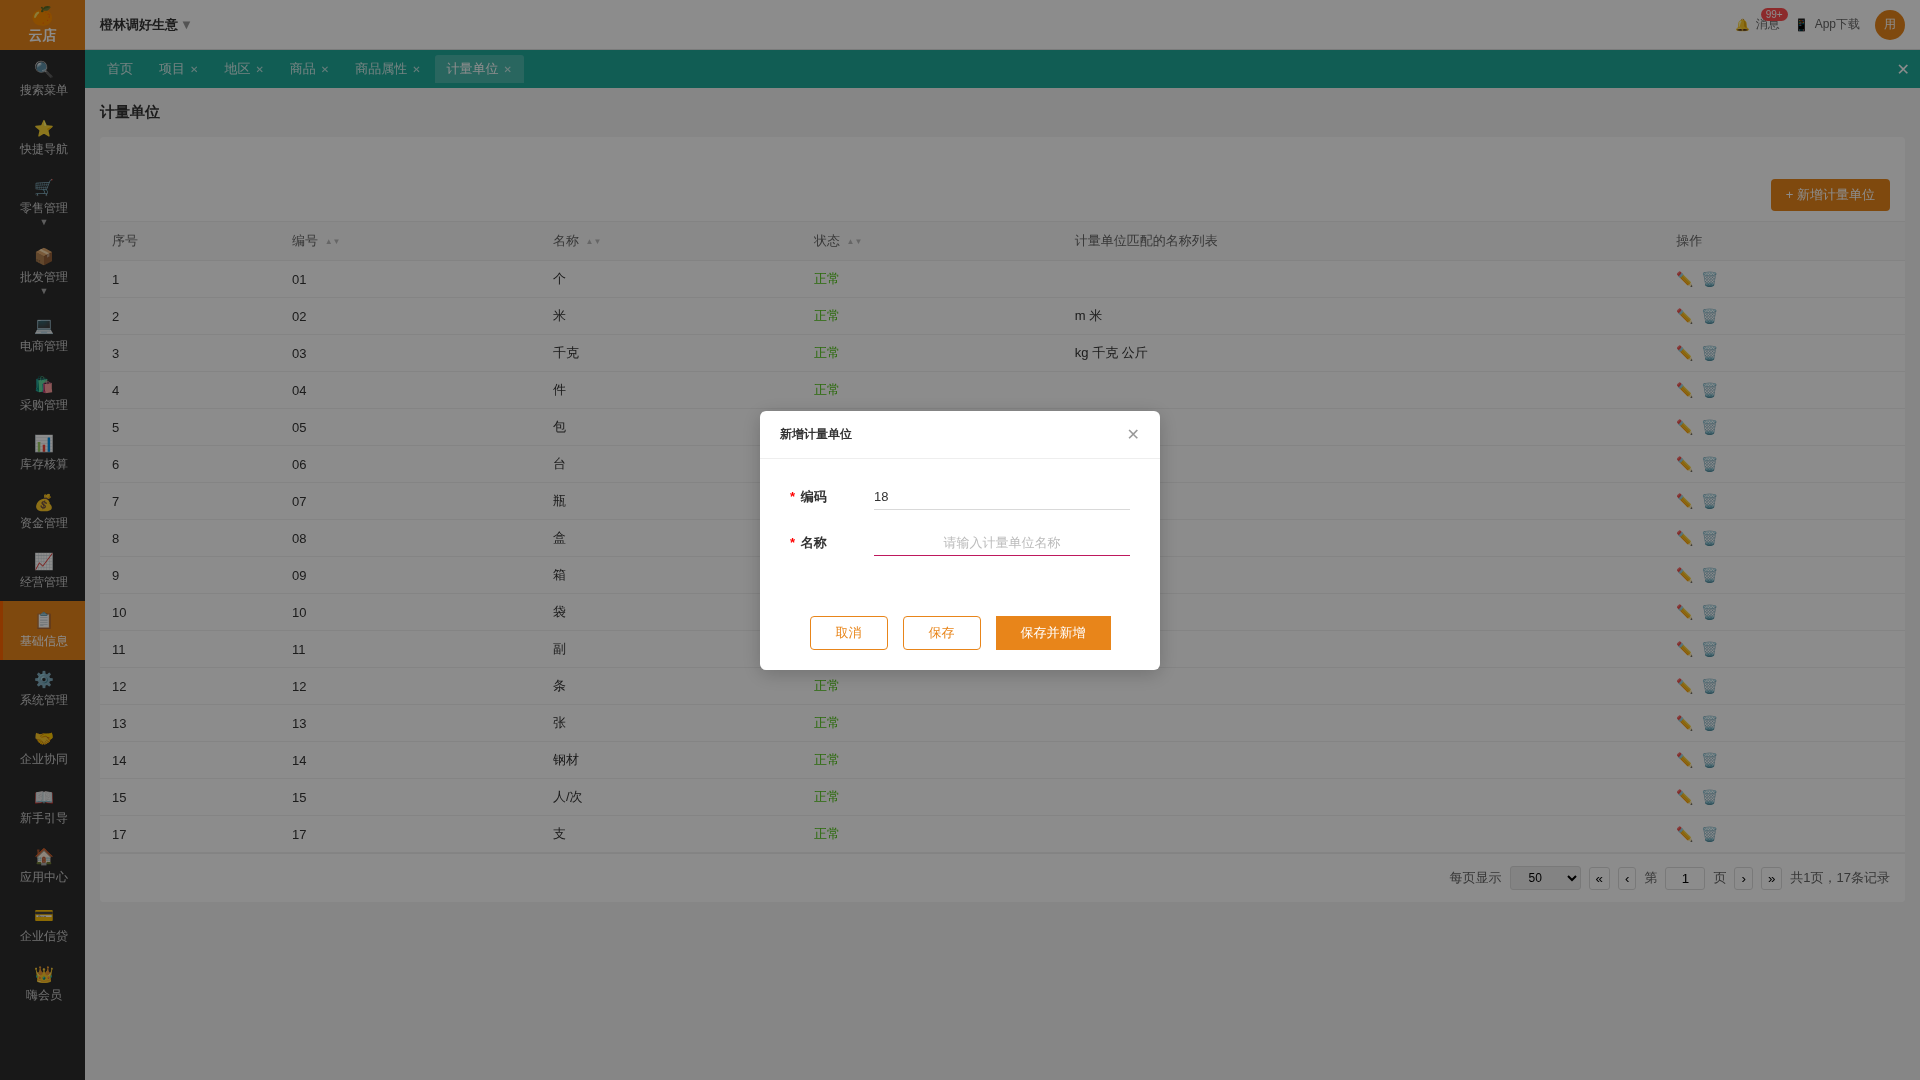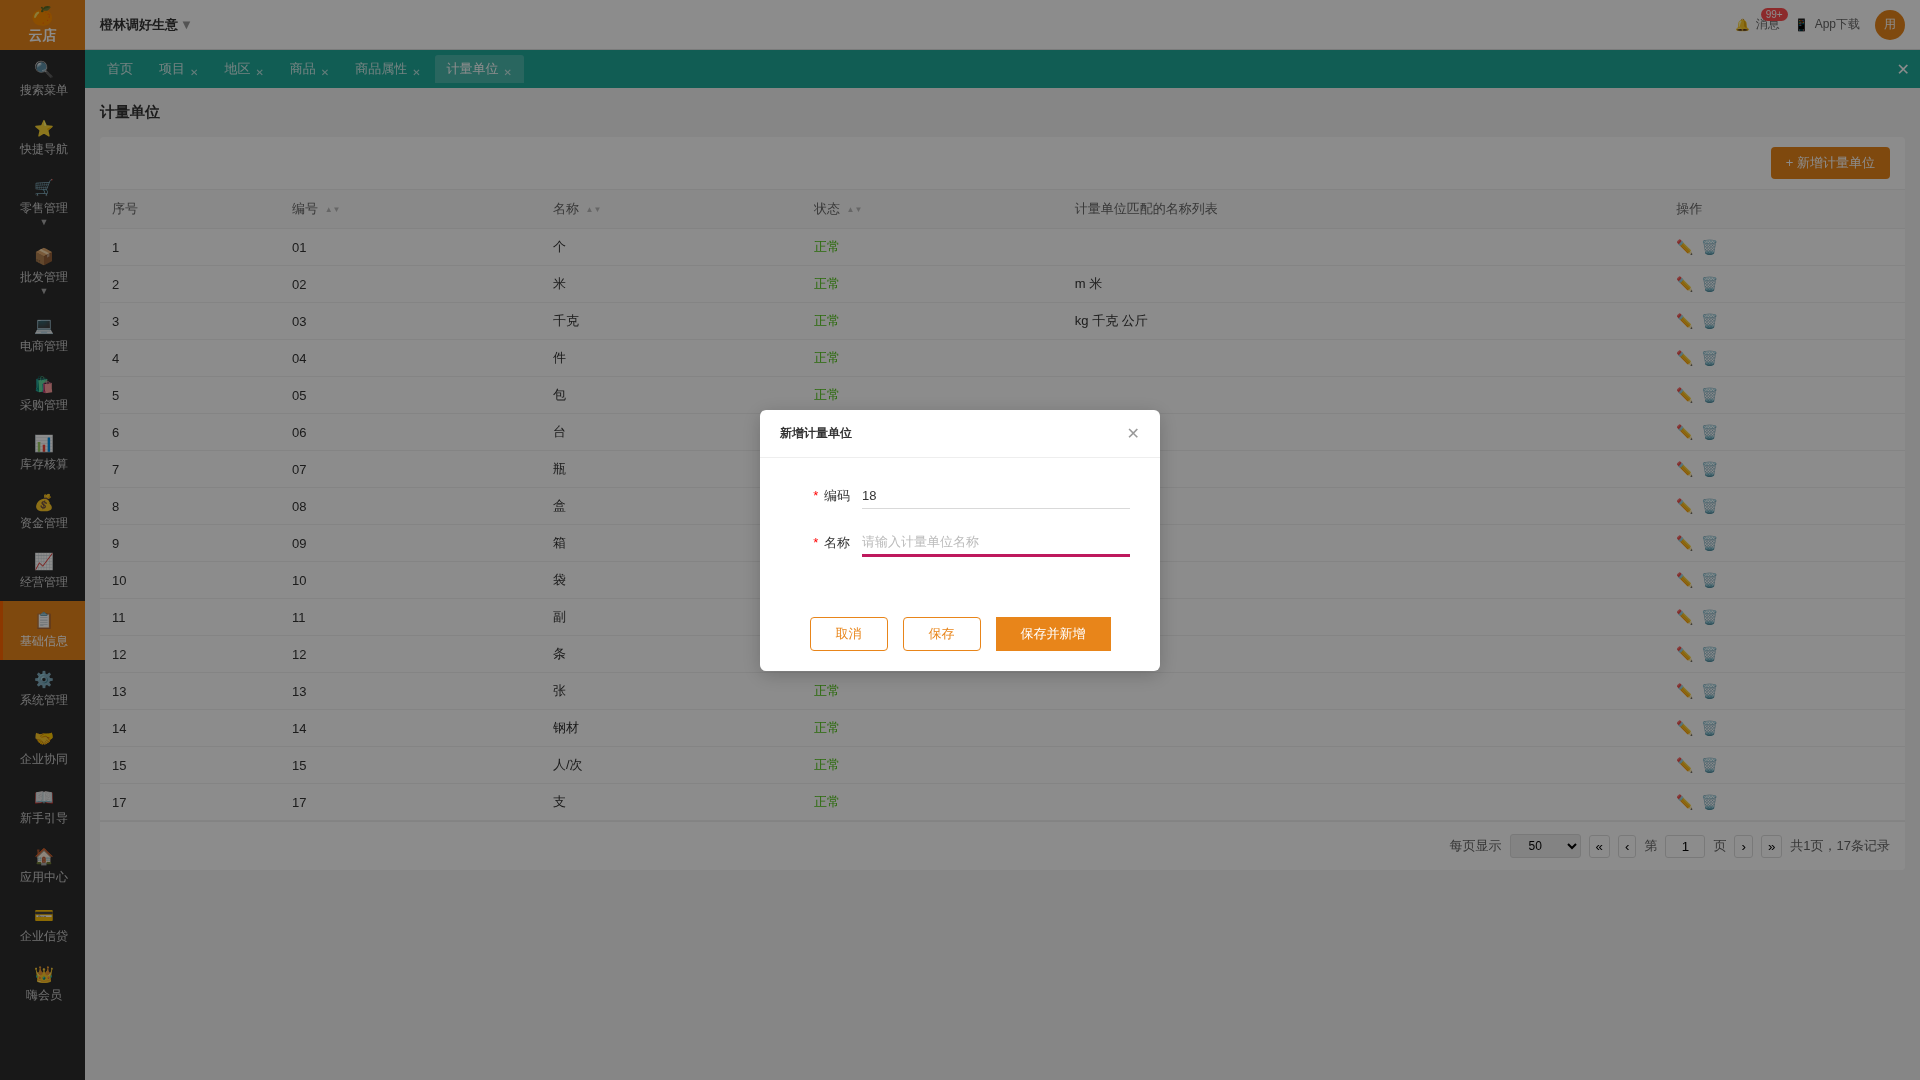--- a/index.html
+++ b/index.html
@@ -21,33 +21,33 @@
     
     .top-header { height: 50px; background: #fff; display: flex; align-items: center; justify-content: space-between; padding: 0 15px; border-bottom: 1px solid #e0e0e0; flex-shrink: 0; }
     .top-header-left { display: flex; align-items: center; gap: 2px; }
     .top-header-right { display: flex; align-items: center; gap: 15px; }
     .header-btn { display: flex; align-items: center; gap: 5px; cursor: pointer; color: #666; font-size: 12px; position: relative; }
     .badge { background: #ff4d4f; color: white; border-radius: 10px; padding: 1px 5px; font-size: 10px; position: absolute; top: -8px; right: -8px; }
     .avatar { width: 30px; height: 30px; background: #e8851a; border-radius: 50%; display: flex; align-items: center; justify-content: center; color: white; font-size: 12px; }
 
     
     .tab-bar { height: 38px; background: #20a99a; display: flex; align-items: center; padding: 0 10px; gap: 2px; flex-shrink: 0; }
-    .tab { display: flex; align-items: flex-end; gap: 5px; padding: 5px 12px; border-radius: 3px 3px 0 0; cursor: pointer; font-size: 13px; color: rgba(255,255,255,0.8); background: transparent; }
+    .tab { display: flex; align-items: center; gap: 5px; padding: 5px 12px; border-radius: 3px 3px 0 0; cursor: pointer; font-size: 13px; color: rgba(255,255,255,0.8); background: transparent; }
     .tab.active { background: rgba(255,255,255,0.2); color: white; }
     .tab-close { font-size: 10px; cursor: pointer; color: rgba(255,255,255,0.7); }
     .tab-close-global { margin-left: auto; color: white; cursor: pointer; font-size: 16px; }
 
     
     .content-area { flex: 1; padding: 15px; overflow: auto; background: #f5f5f5; position: relative; }
     .page-title { font-size: 15px; font-weight: bold; color: #333; margin-bottom: 15px; }
 
     
     .table-container { background: white; border-radius: 4px; overflow: hidden; }
     .table-toolbar { display: flex; justify-content: flex-end; padding: 10px 15px; border-bottom: 1px solid #eee; }
-    .btn-add { background: #e8851a; color: white; border: none; padding: 7px 15px; border-radius: 4px; cursor: pointer; font-size: 13px; }
+    .btn-add { background: #e8851a; color: white; border: none; padding: 7px 15px; border-radius: 4px; cursor: pointer; font-size: 13px; margin-top: 32px; }
 
     table { width: 100%; border-collapse: collapse; }
     thead tr { background: #fafafa; }
     th { padding: 10px 12px; text-align: left; color: #666; font-weight: normal; border-bottom: 1px solid #eee; white-space: nowrap; font-size: 13px; }
     td { padding: 9px 12px; border-bottom: 1px solid #f0f0f0; color: #333; font-size: 13px; }
     .status-normal { color: #52c41a; }
     .action-icons { display: flex; gap: 8px; }
     .action-icon { cursor: pointer; color: #999; font-size: 14px; }
 
     
@@ -57,24 +57,24 @@
     .page-input { width: 40px; border: 1px solid #ddd; border-radius: 3px; padding: 3px 6px; text-align: center; }
 
     
     .overlay { position: fixed; top: 0; left: 0; width: 100%; height: 100%; background: rgba(0,0,0,0.45); z-index: 1000; display: flex; align-items: center; justify-content: center; }
     .dialog { background: white; border-radius: 6px; width: 400px; box-shadow: 0 4px 20px rgba(0,0,0,0.2); }
     .dialog-header { display: flex; align-items: center; justify-content: space-between; padding: 14px 20px; border-bottom: 1px solid #eee; }
     .dialog-title { font-size: 12px; font-weight: bold; color: #333; }
     .dialog-close { cursor: pointer; color: #999; font-size: 16px; }
     .dialog-body { padding: 25px 30px; }
     .form-row { display: flex; align-items: center; margin-bottom: 20px; }
-    .form-label { width: 60px; text-align: right; color: #333; font-size: 13px; margin-right: 12px; }
+    .form-label { width: 60px; color: #333; font-size: 13px; margin-right: 24px; font-weight: bold; }
     .form-label .required { color: red; margin-right: 2px; }
     .form-input { flex: 1; border: none; border-bottom: 1px solid #d9d9d9; padding: 5px 0; font-size: 13px; outline: none; color: #333; }
-    .form-input.active-border { border-bottom: 3px solid #be185d; }
+    .form-input.active-border { border-bottom: 1px solid #be185d; text-align: center; }
     .form-input::placeholder { color: #bbb; }
     .dialog-footer { display: flex; justify-content: center; gap: 15px; padding: 15px 20px 20px; }
     .btn-cancel { border: 1px solid #e8851a; color: #e8851a; background: white; padding: 7px 25px; border-radius: 4px; cursor: pointer; font-size: 13px; }
     .btn-save { background: white; border: 1px solid #e8851a; color: #e8851a; padding: 7px 25px; border-radius: 4px; cursor: pointer; font-size: 13px; }
     .btn-save-new { background: #e8851a; color: white; border: none; padding: 7px 25px; border-radius: 0; cursor: pointer; font-size: 13px; }
 
     th .sort-icons { display: inline-flex; flex-direction: column; margin-left: 3px; font-size: 8px; color: #bbb; vertical-align: middle; line-height: 1; }
   </style>
 </head>
 <body>

